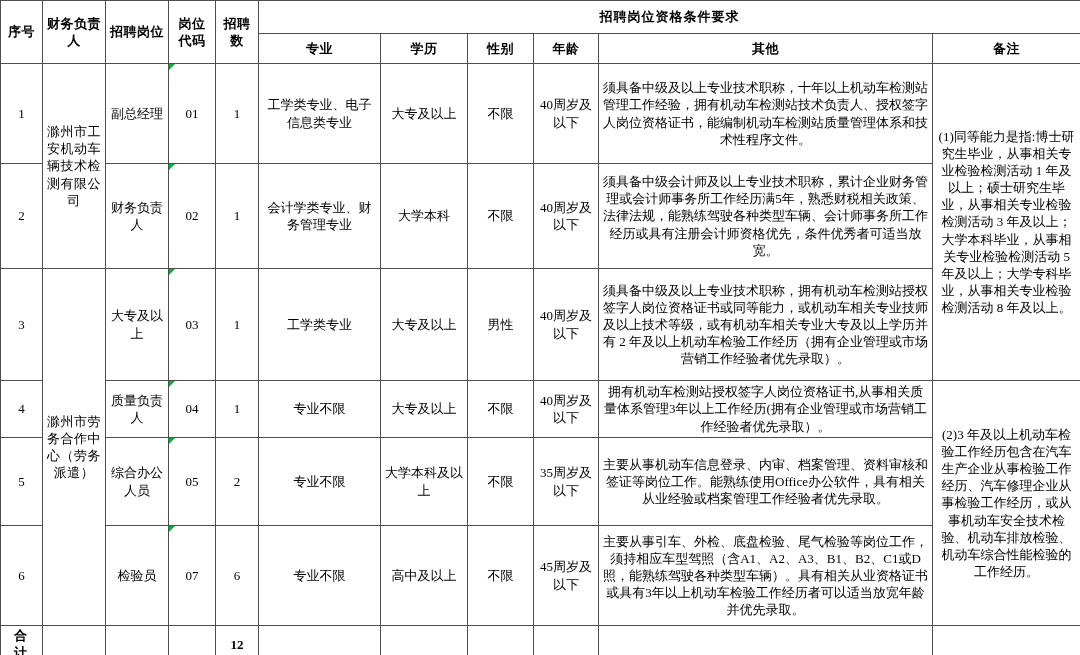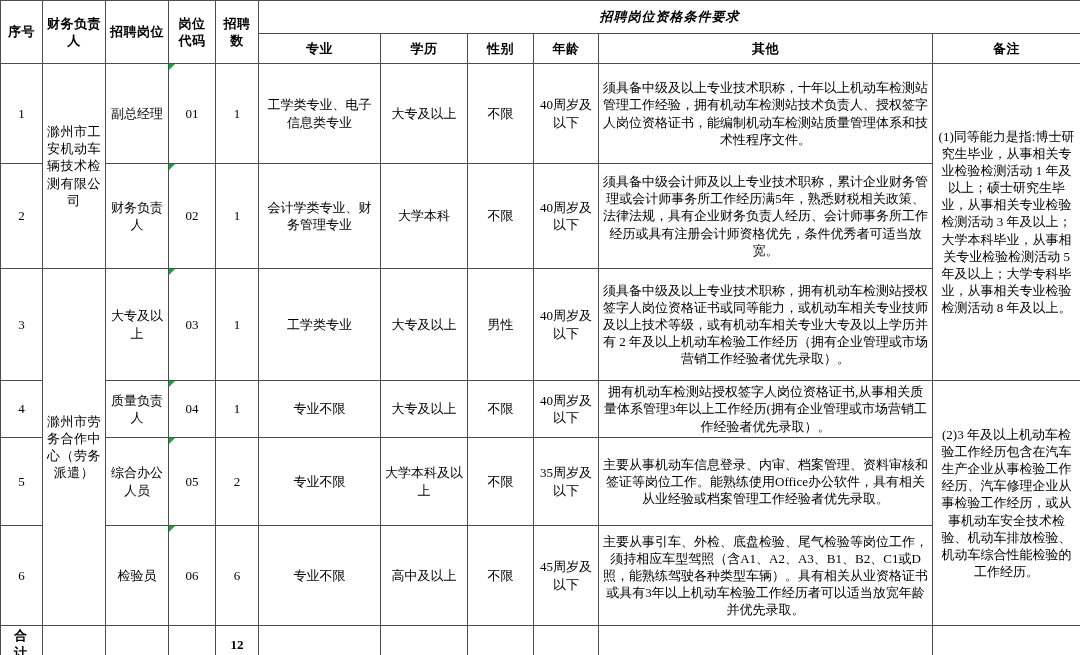--- a/index.html
+++ b/index.html
@@ -39,21 +39,20 @@
   
   td.hdr {
     font-weight: bold;
     font-size: 15px;
     letter-spacing: 0.5px;
   }
   td.hdr-big {
     font-weight: bold;
     font-size: 15.5px;
     letter-spacing: 1px;
-    font-style: italic;
   }
   
   td.num {
     font-size: 13px;
     font-family: "Liberation Serif", "DejaVu Serif", serif;
   }
   td.company {
     font-size: 13px;
     line-height: 1.45;
     letter-spacing: 0.5px;
@@ -175,21 +174,21 @@
         <td class="post">财务负责人</td>
         <td class="num code-cell">
           <span class="err-marker"></span>
           <span class="cell-text">02</span>
         </td>
         <td class="num">1</td>
         <td class="major">会计学类专业、财务管理专业</td>
         <td class="edu">大学本科</td>
         <td class="gender">不限</td>
         <td class="age">40周岁及以下</td>
-        <td class="other">须具备中级会计师及以上专业技术职称，累计企业财务管理或会计师事务所工作经历满5年，熟悉财税相关政策、法律法规，具有企业财务负责人经历、会计师事务所工作经历或具有注册会计师资格优先，条件优秀者可适当放宽。</td>
+        <td class="other">须具备中级会计师及以上专业技术职称，累计企业财务管理或会计师事务所工作经历满5年，熟悉财税相关政策、法律法规，能熟练驾驶各种类型车辆、会计师事务所工作经历或具有注册会计师资格优先，条件优秀者可适当放宽。</td>
       </tr>
 
       <tr style="height:112px">
         <td class="num">3</td>
         <td class="company" rowspan="4">滁州市劳务合作中心（劳务派遣）</td>
         <td class="post">大专及以上</td>
         <td class="num code-cell">
           <span class="err-marker"></span>
           <span class="cell-text">03</span>
         </td>
@@ -230,21 +229,21 @@
         <td class="gender">不限</td>
         <td class="age">35周岁及以下</td>
         <td class="other">主要从事机动车信息登录、内审、档案管理、资料审核和签证等岗位工作。能熟练使用Office办公软件，具有相关从业经验或档案管理工作经验者优先录取。</td>
       </tr>
 
       <tr style="height:100px">
         <td class="num">6</td>
         <td class="post">检验员</td>
         <td class="num code-cell">
           <span class="err-marker"></span>
-          <span class="cell-text">06</span>
+          <span class="cell-text">07</span>
         </td>
         <td class="num">6</td>
         <td class="major">专业不限</td>
         <td class="edu">高中及以上</td>
         <td class="gender">不限</td>
         <td class="age">45周岁及以下</td>
         <td class="other">主要从事引车、外检、底盘检验、尾气检验等岗位工作，须持相应车型驾照（含A1、A2、A3、B1、B2、C1或D照，能熟练驾驶各种类型车辆）。具有相关从业资格证书或具有3年以上机动车检验工作经历者可以适当放宽年龄并优先录取。</td>
       </tr>
 
       <tr style="height:30px">

